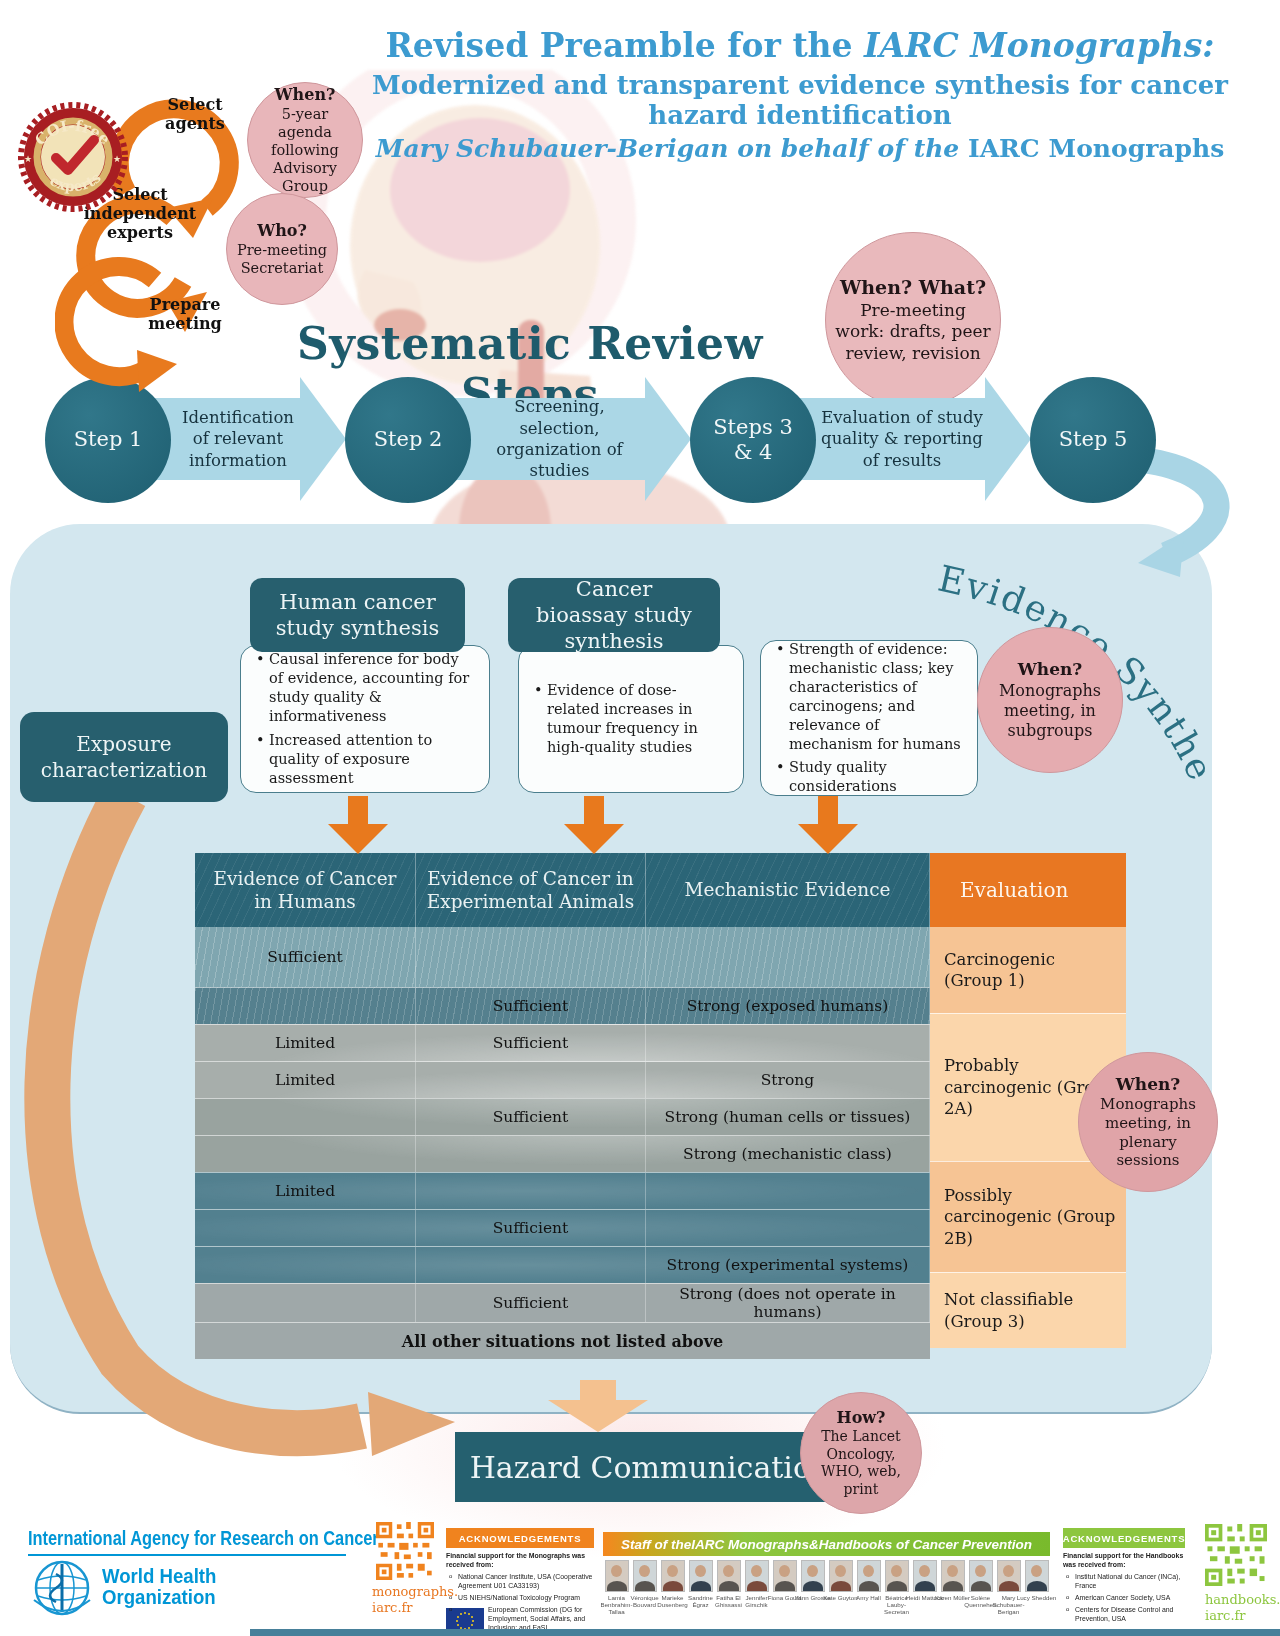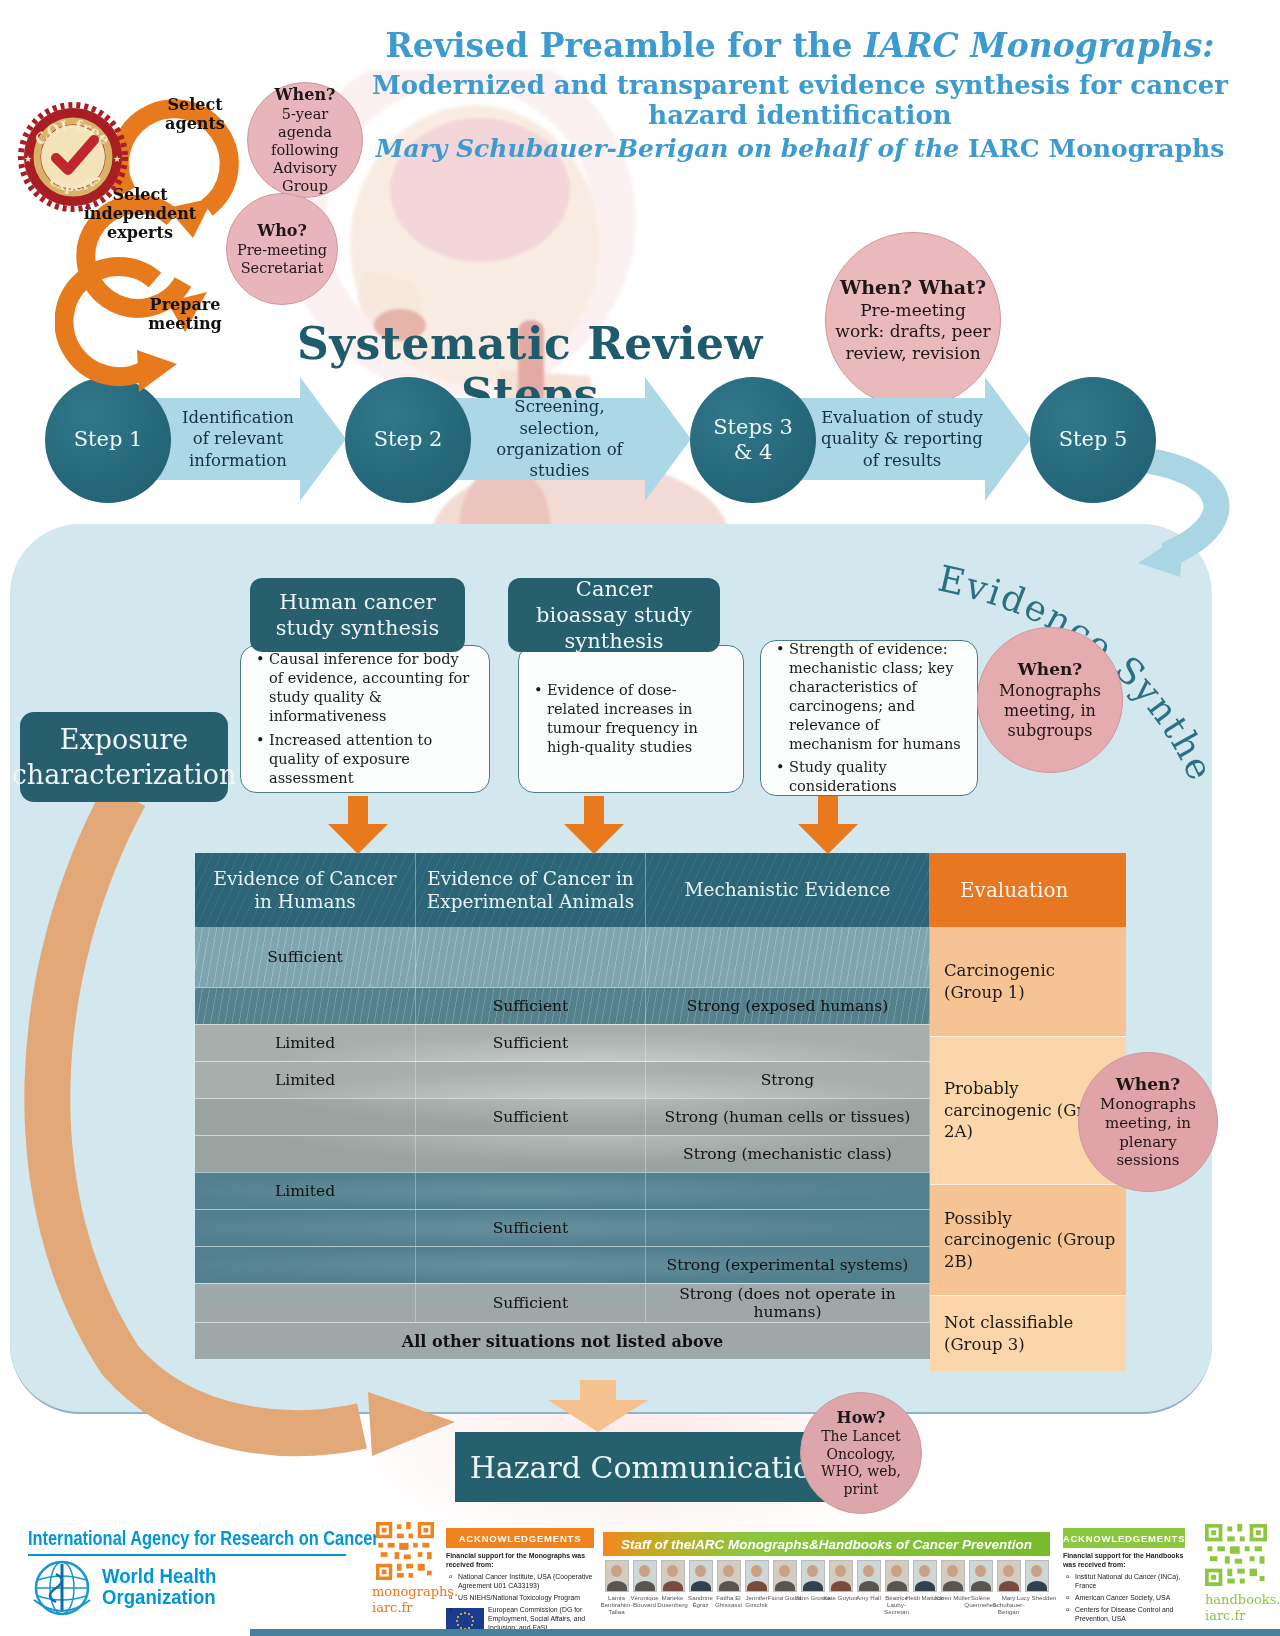--- a/index.html
+++ b/index.html
@@ -54,21 +54,21 @@
   .panel-h{position:absolute;background:#275f6e;border-radius:12px;color:#eef5f6;z-index:4;
            display:flex;align-items:center;justify-content:center;text-align:center;
            font-size:21px;line-height:1.25;padding:6px 25px;box-sizing:border-box;}
   .panel-b{position:absolute;background:#fbfdfd;border:1.5px solid #4a7e8d;border-radius:16px;
            z-index:3;padding:10px 14px;box-sizing:border-box;display:flex;align-items:center;}
   .panel-b ul{margin:0;padding:0;list-style:none;font-size:14.5px;line-height:1.32;}
   .panel-b li{padding-left:14px;position:relative;margin:4px 0;}
   .panel-b li::before{content:"•";position:absolute;left:1px;}
 
   #exposure{left:20px;top:712px;width:208px;height:90px;background:#275f6e;border-radius:14px;
-            color:#eef5f6;font-size:27px;display:flex;align-items:center;justify-content:center;
+            color:#eef5f6;font-size:20px;display:flex;align-items:center;justify-content:center;
             text-align:center;z-index:4;line-height:1.3;}
 
   .oarrow{position:absolute;top:796px;z-index:4;}
   #tan-arrow{left:0;top:770px;width:520px;height:700px;z-index:2;}
 
   
   #tbl{left:195px;top:853px;width:735px;z-index:3;}
   #thead{display:flex;height:74px;background:#2b6577;
      background-image:repeating-linear-gradient(115deg, rgba(255,255,255,.07) 0 1px, transparent 1px 8px);}
   #thead .hc{display:flex;align-items:center;justify-content:center;color:#e9f1f2;
@@ -349,21 +349,21 @@
         <div class="cell w2">Sufficient</div>
         <div class="cell w3">Strong (does not operate in humans)</div>
     </div>
     <div class="trow band-g3" style="height:37px;">
       <div class="cell" id="tfoot-row" style="width:735px;border-right:none;">All other situations not listed above</div>
     </div>
   </div>
 
   <div id="eval-col" class="abs">
     <div id="eval-head">Evaluation</div>
-    <div class="eval-cell ev-a" style="height:109px;border-top:none;">Carcinogenic (Group 1)</div>
+    <div class="eval-cell ev-a" style="height:86px;border-top:none;">Carcinogenic (Group 1)</div>
     <div class="eval-cell ev-b" style="height:148px;">Probably carcinogenic (Group 2A)</div>
     <div class="eval-cell ev-a" style="height:111px;">Possibly carcinogenic (Group 2B)</div>
     <div class="eval-cell ev-b" style="height:76px;">Not classifiable (Group 3)</div>
   </div>
 
   <div class="callout" style="left:1078px;top:1052px;width:140px;height:140px;font-size:15px;background:#e0a4a8;">
     <div class="hd" style="font-size:17px;">When?</div>
     <div>Monographs meeting, in plenary sessions</div>
   </div>
 

